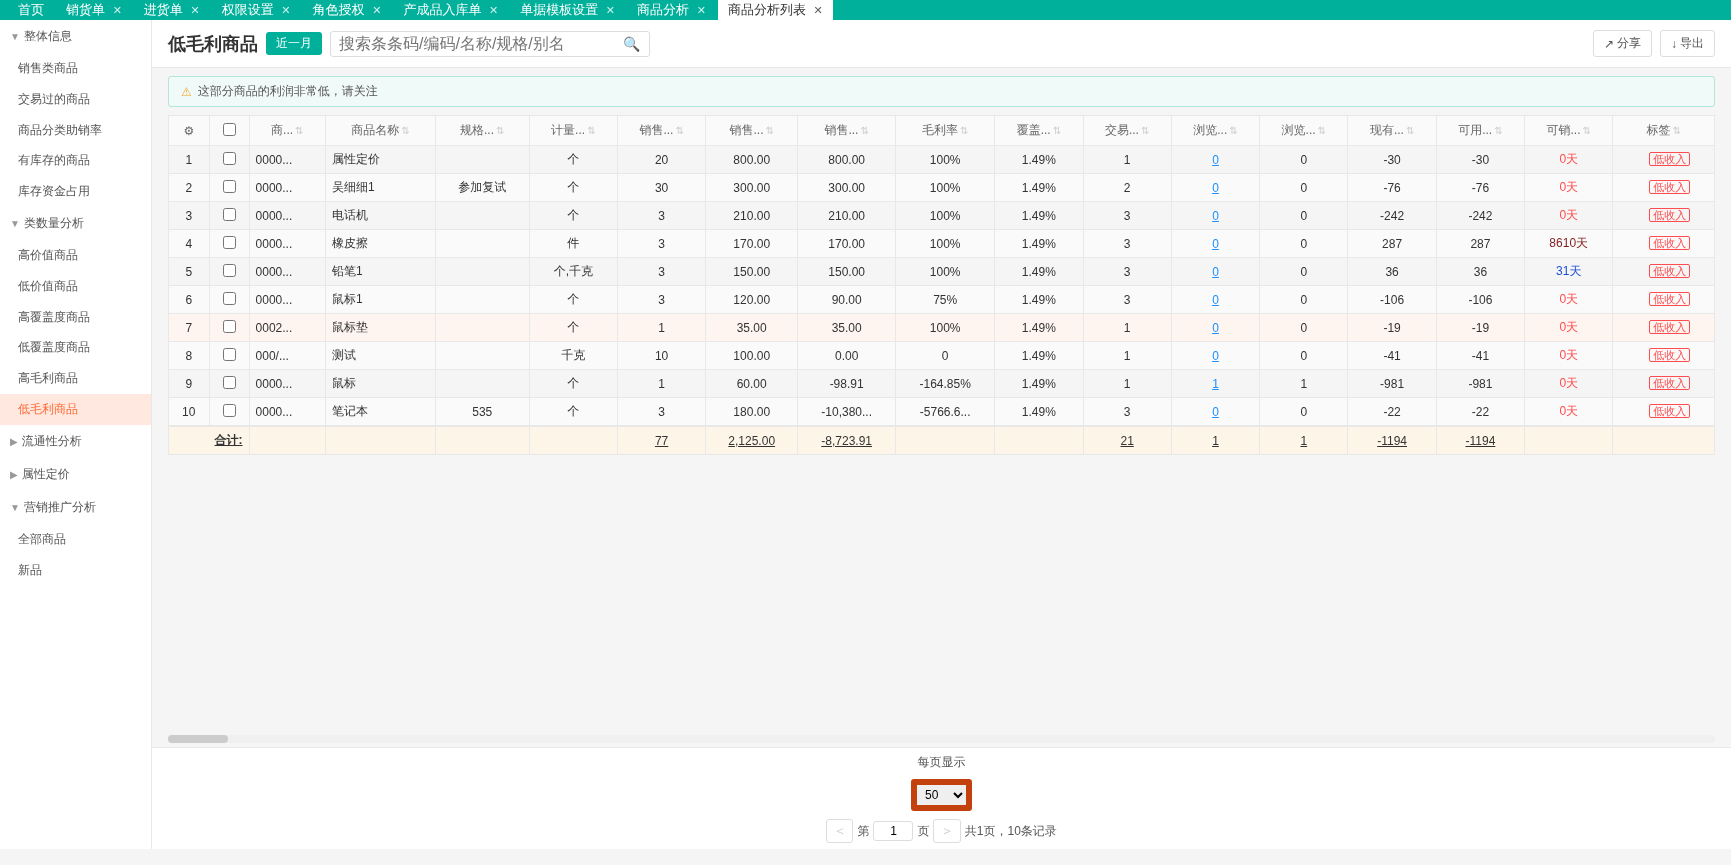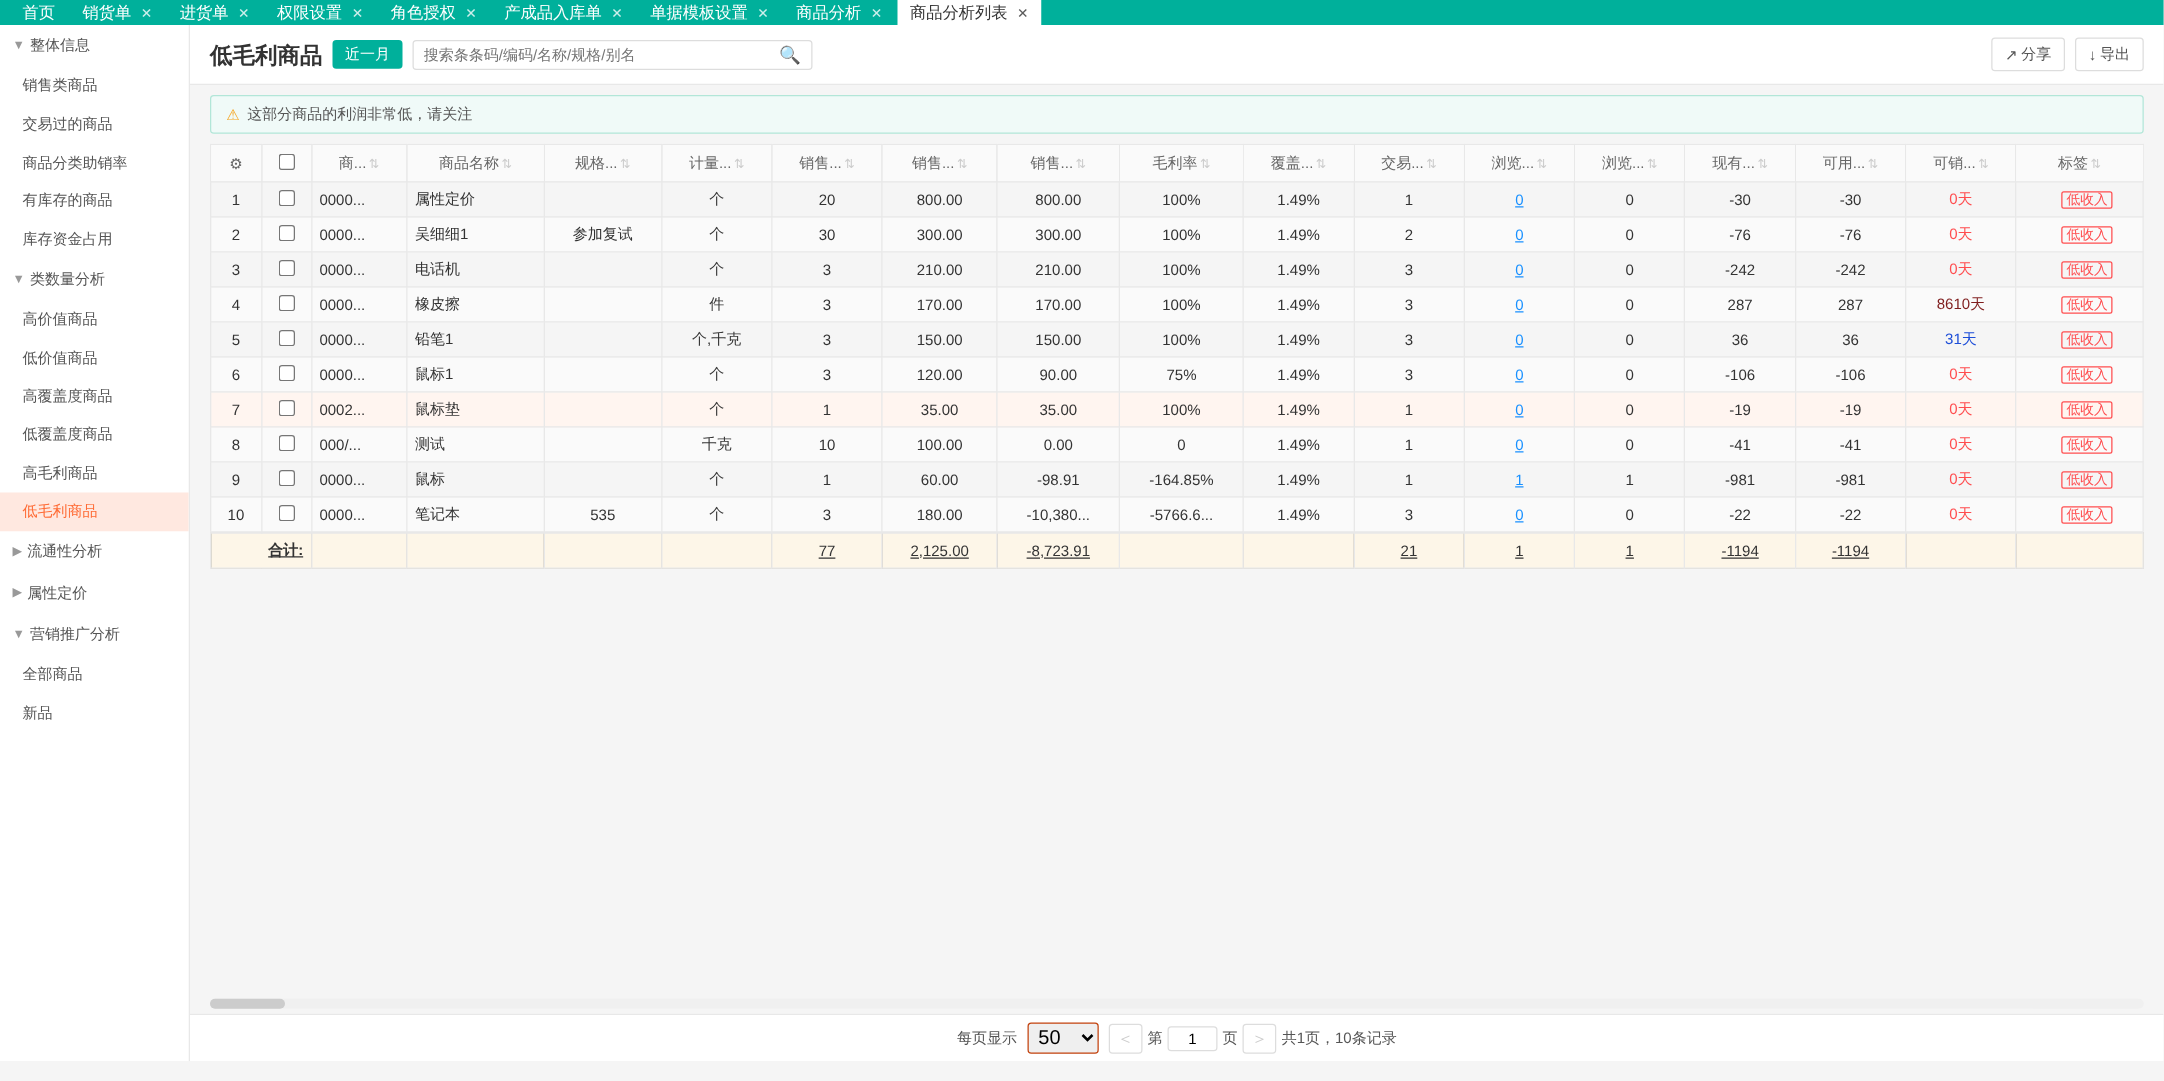--- a/index.html
+++ b/index.html
@@ -93,21 +93,21 @@
       align-items: center;
       border: 1px solid #ddd;
       border-radius: 3px;
       padding: 3px 8px;
       flex: 1;
       max-width: 320px;
     }
     .search-box input {
       border: none;
       outline: none;
-      font-size: 12px;
+      font-size: 16px;
       flex: 1;
       color: #999;
     }
     .search-icon { color: #ccc; font-size: 14px; }
     .header-actions {
       margin-left: auto;
       display: flex;
       gap: 8px;
     }
     .action-btn {
@@ -189,33 +189,34 @@
       background: #404040;
       border-top: 2px solid #e8e8e8;
       text-decoration: underline;
     }
     .total-row td { background: #fdf6e8; font-weight: 500; }
 
     
     .bottom-bar {
       display: flex;
       align-items: center;
-      justify-content: center;
+      justify-content: space-between;
       padding: 6px 16px;
       background: #fff;
       border-top: 1px solid #e8e8e8;
       gap: 8px;
       font-size: 12px;
       color: #555;
+      flex-direction: column;
     }
     .bottom-bar select {
-      border: 1px solid #c2410c;
+      border: 6px solid #c2410c;
       border-radius: 3px;
       padding: 2px 4px;
-      font-size: 16px;
+      font-size: 12px;
     }
     .page-nav { display: flex; align-items: center; gap: 4px; }
     .page-nav button {
       border: 1px solid #ddd;
       background: #fff;
       padding: 2px 6px;
       cursor: pointer;
       border-radius: 3px;
       color: #555;
     }

